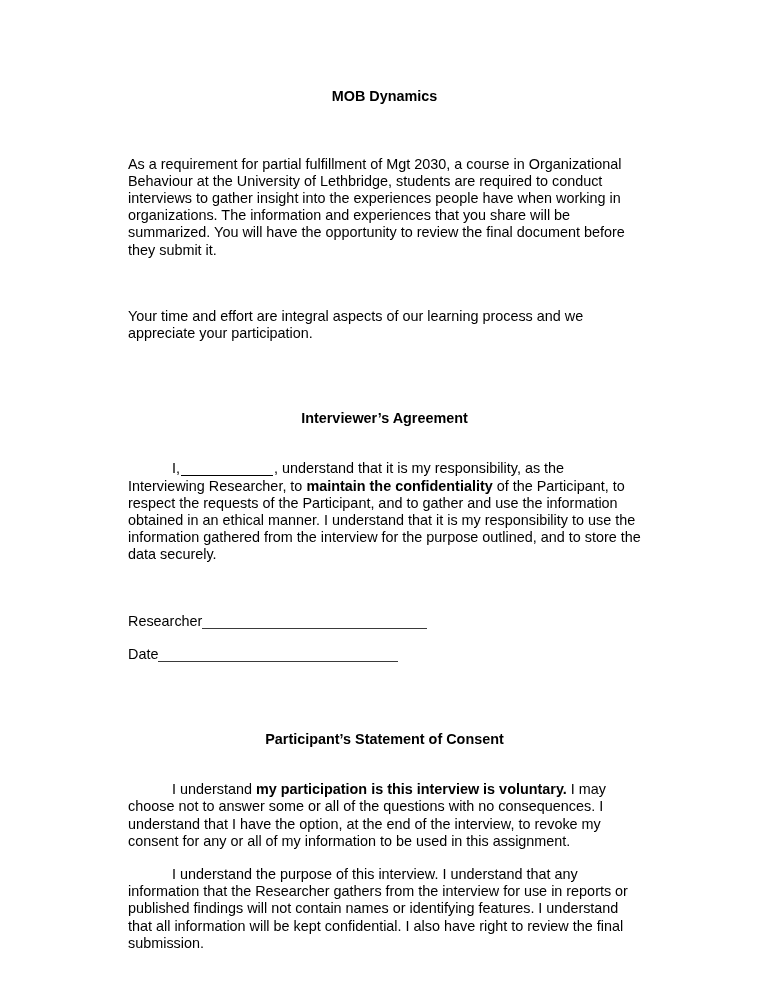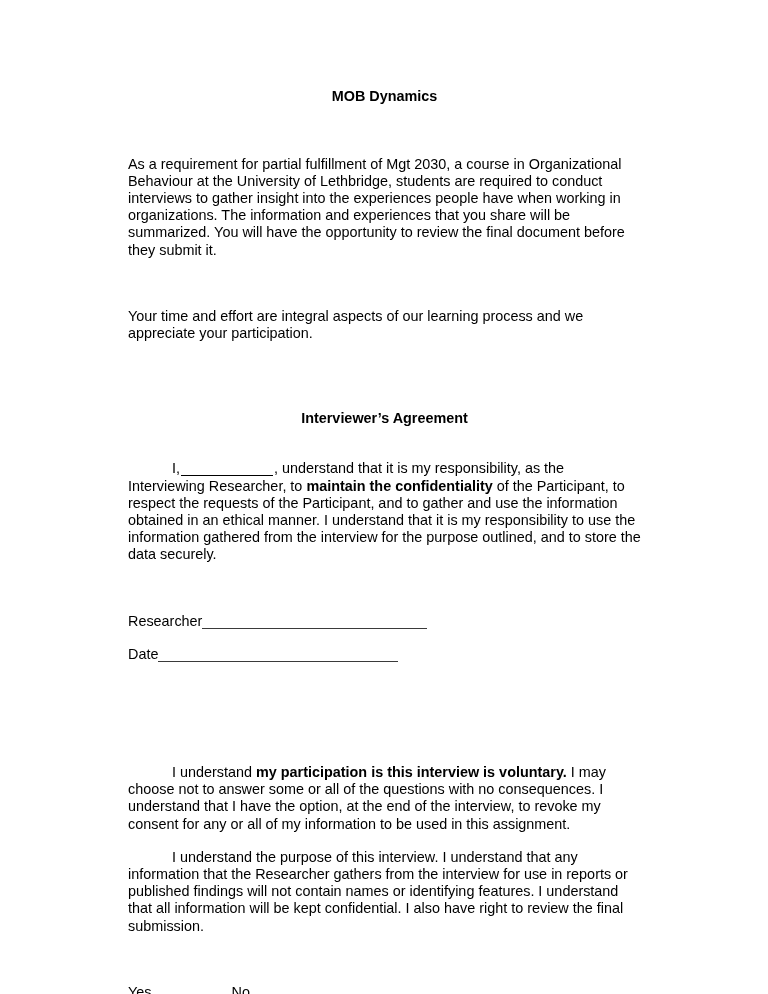--- a/index.html
+++ b/index.html
@@ -109,20 +109,21 @@
 
     <div class="spacer-line"></div>
 
     <p class="sig-line"><span class="sig-label">Researcher</span><span class="rule rule-researcher"></span></p>
     <p class="sig-line"><span class="sig-label">Date</span><span class="rule rule-date1"></span></p>
 
     <div class="spacer-line"></div>
     <div class="spacer-line"></div>
     <div class="spacer-line"></div>
 
+    <h2 class="doc-heading">Participant’s Statement of Consent</h2>
 
     <div class="spacer-line"></div>
 
     <p class="para"><span class="indent"></span><span>I understand </span><b class="bold-run">my participation is this interview is voluntary.</b><span>  I may choose not to answer some or all of the questions with no consequences. I understand that I have the option, at the end of the interview, to revoke my consent for any or all of my information to be used in this assignment.</span></p>
 
     <p class="para"><span class="indent"></span><span>I understand the purpose of this interview. I understand that any information that the Researcher gathers from the interview for use in reports or published findings will not contain names or identifying features. I understand that all information will be kept confidential. I also have right to review the final submission.</span></p>
 
     <div class="spacer-line"></div>
 
     <p class="sig-line"><span class="sig-label">Yes</span><span class="rule rule-yes"></span><span class="gap-yesno"></span><span class="sig-label">No</span><span class="rule rule-no"></span></p>

